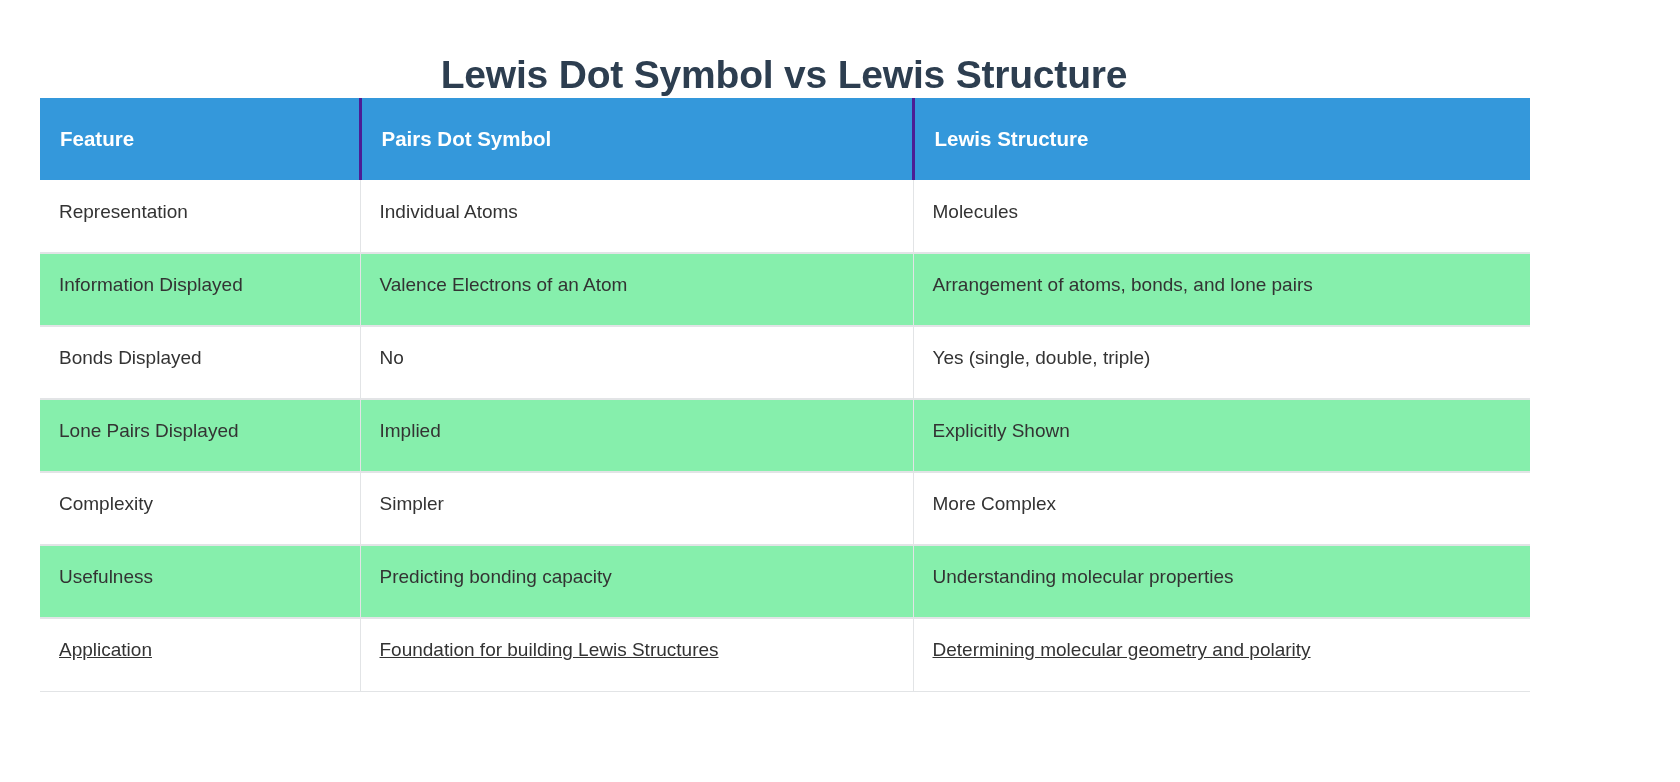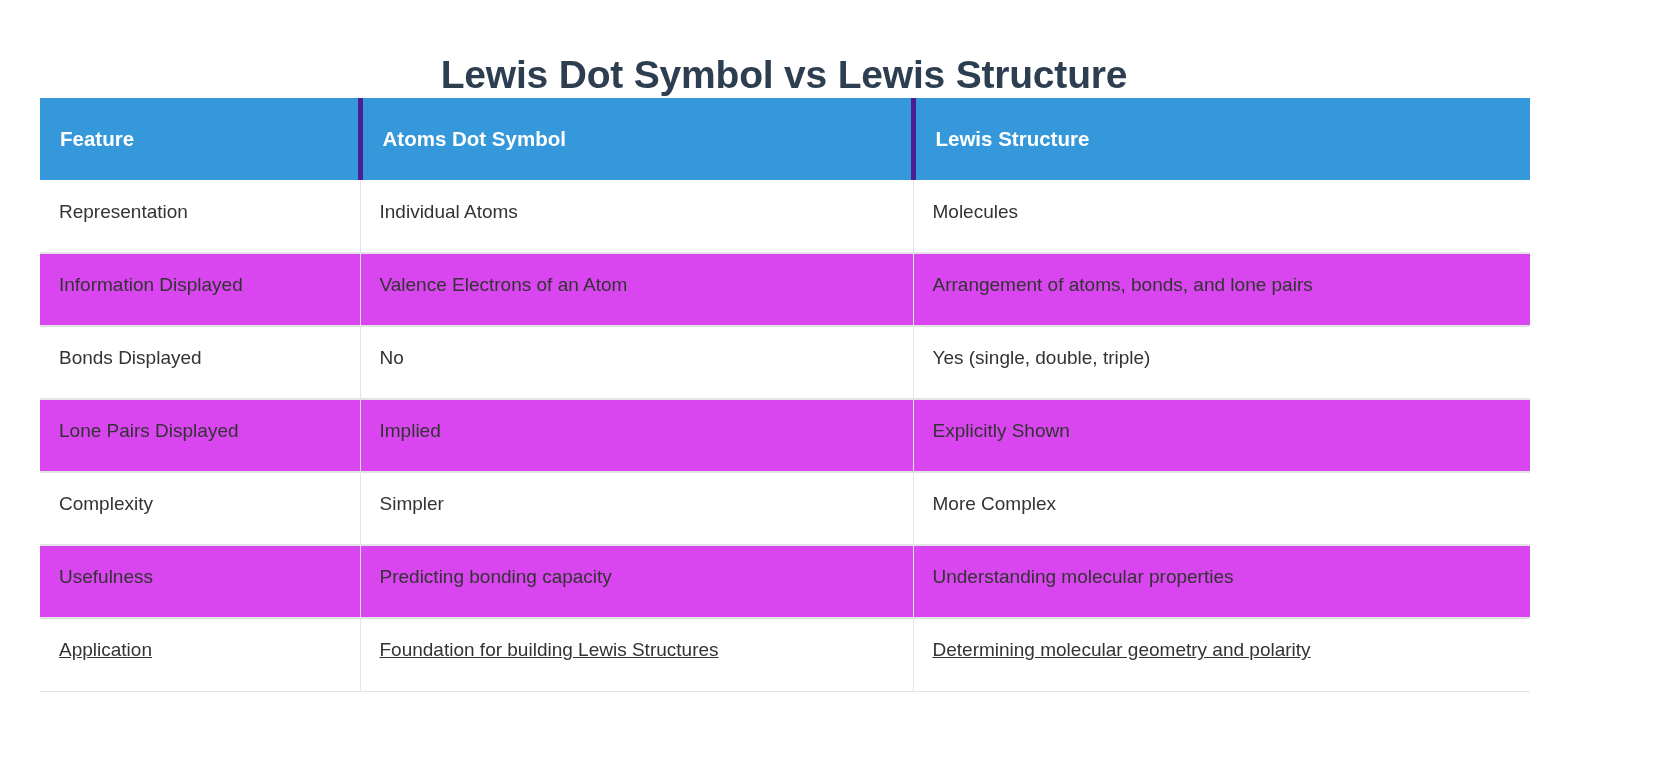--- a/index.html
+++ b/index.html
@@ -56,21 +56,21 @@
   table.cmp thead th {
     background: #3498db;
     color: #ffffff;
     font-size: 20.5px;
     font-weight: bold;
     text-align: left;
     padding: 0 0 0 20px;
     height: 82px;
     vertical-align: middle;
     border: none;
-    border-right: 5px solid #4c1d95;
+    border-right: 3px solid #4c1d95;
     box-sizing: border-box;
     white-space: nowrap;
   }
   table.cmp thead th:last-child {
     border-right: none;
     margin-top: 9px;
   }
 
   table.cmp tbody td {
     font-size: 19px;
@@ -84,21 +84,21 @@
     box-sizing: border-box;
     background: #ffffff;
     line-height: 1.3;
   }
   table.cmp tbody td:last-child {
     border-right: none;
     margin-top: 28px;
   }
 
   table.cmp tbody tr.alt td {
-    background: #d946ef;
+    background: #86efac;
   }
 
   table.cmp tbody tr:last-child td {
     border-bottom: 1px solid #e2e4e6;
     text-decoration: underline;
   }
 
   table.cmp tbody tr:first-child td {
     border-top: none;
   }
@@ -113,21 +113,21 @@
   <div class="table-wrap">
     <table class="cmp">
       <colgroup>
         <col class="c1">
         <col class="c2">
         <col class="c3">
       </colgroup>
       <thead>
         <tr>
           <th>Feature</th>
-          <th>Atoms Dot Symbol</th>
+          <th>Pairs Dot Symbol</th>
           <th>Lewis Structure</th>
         </tr>
       </thead>
       <tbody id="table-body">
           <tr>
             <td>Representation</td>
             <td>Individual Atoms</td>
             <td>Molecules</td>
           </tr>
           <tr class="alt">

